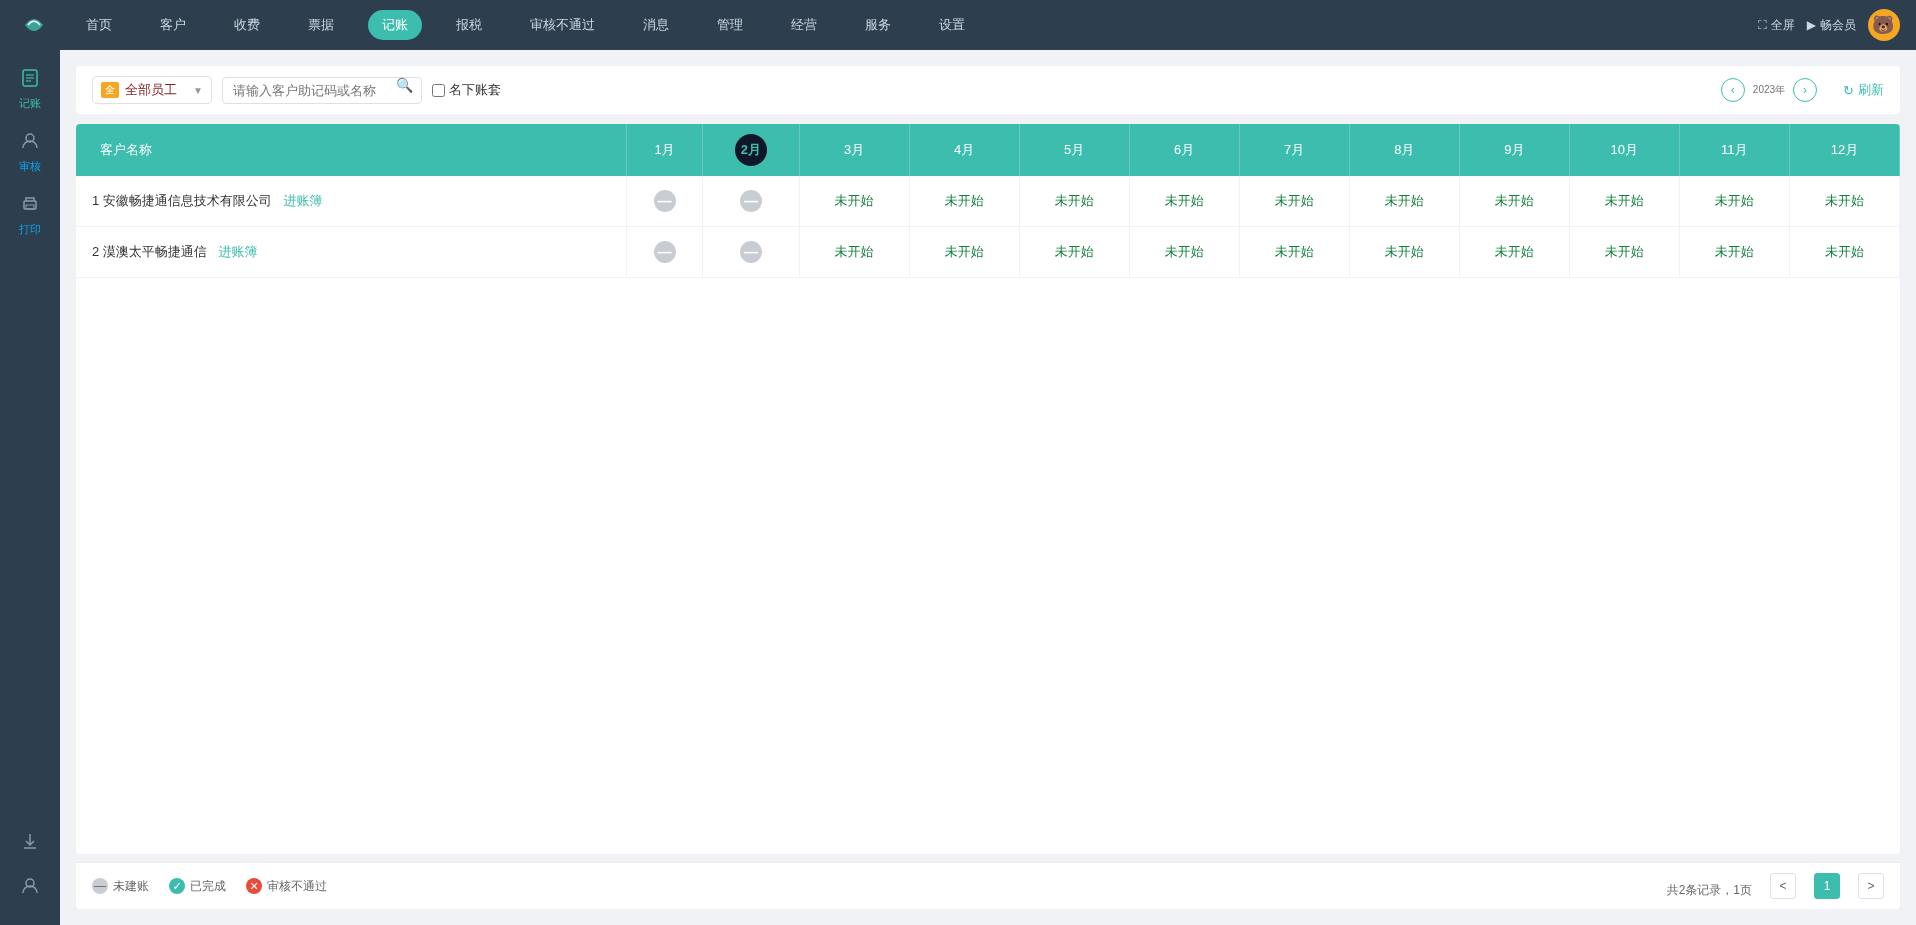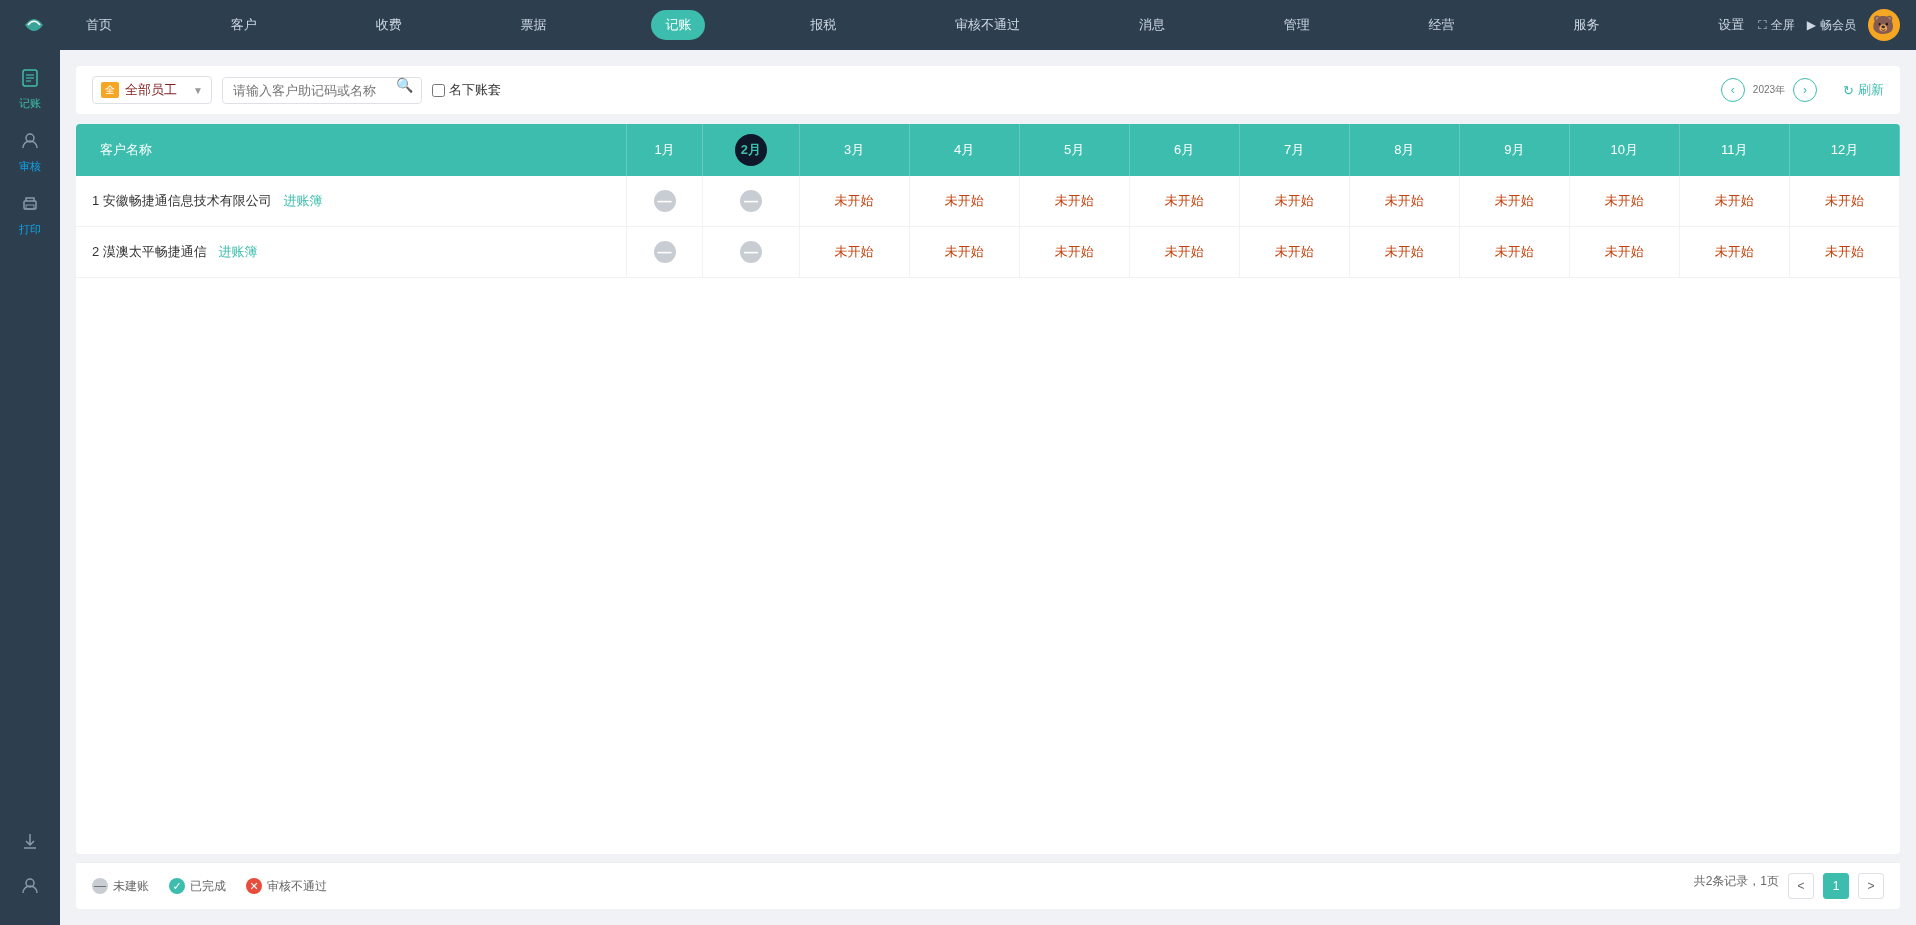--- a/index.html
+++ b/index.html
@@ -20,23 +20,22 @@
       height: 36px;
       margin-right: 20px;
       display: flex;
       align-items: center;
       justify-content: center;
     }
     .logo-svg { width: 30px; height: 30px; }
     .nav-items {
       display: flex;
       align-items: center;
-      gap: 10px;
+      gap: 20px;
       flex: 1;
-      justify-content: space-between;
     }
     .nav-item {
       color: #cdd8e3;
       padding: 6px 14px;
       border-radius: 4px;
       cursor: pointer;
       font-size: 13px;
       white-space: nowrap;
     }
     .nav-item.active { background: #3dbdad; color: #fff; border-radius: 20px; }
@@ -269,21 +268,21 @@
       width: 22px;
       height: 22px;
       border-radius: 50%;
       background: #c8cdd4;
       align-items: center;
       justify-content: center;
       color: #fff;
       font-size: 14px;
       font-weight: bold;
     }
-    .status-not-started { color: #c2410c; font-size: 13px; }
+    .status-not-started { color: #15803d; font-size: 13px; }
 
     
     .footer {
       display: flex;
       align-items: center;
       padding: 10px 16px;
       background: #fff;
       border-top: 1px solid #eee;
       margin-top: 8px;
       border-radius: 0 0 4px 4px;
@@ -303,22 +302,22 @@
       display: inline-flex;
       align-items: center;
       justify-content: center;
     }
     .legend-icon.gray { background: #c8cdd4; }
     .legend-icon.teal { background: #3dbdad; }
     .legend-icon.red { background: #e74c3c; }
     .pagination {
       margin-left: auto;
       display: flex;
-      align-items: flex-start;
-      gap: 9px;
+      align-items: flex-end;
+      gap: 18px;
       font-size: 12px;
       color: #666;
     }
     .page-btn {
       width: 26px;
       height: 26px;
       border: 1px solid #dde1e6;
       border-radius: 3px;
       display: flex;
       align-items: center;

